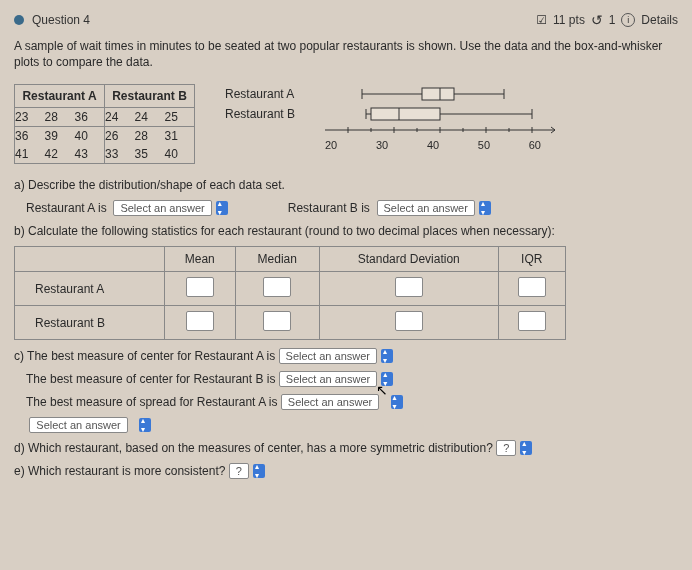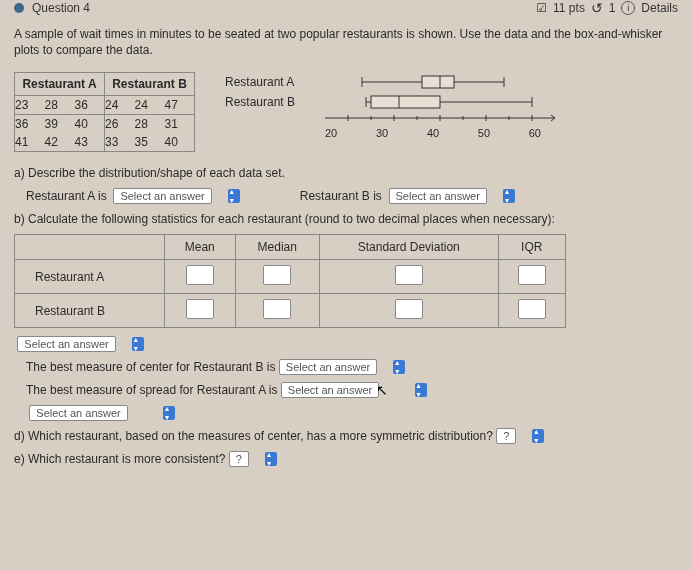--- a/index.html
+++ b/index.html
@@ -5,21 +5,21 @@
   * { box-sizing: border-box; margin: 0; padding: 0; }
   body {
     font-family: Arial, Helvetica, sans-serif;
     font-size: 12px;
     background: #d8cfc4;
     width: 692px;
     height: 570px;
     overflow: hidden;
     color: #2a2a2a;
   }
-  .wrap { padding: 0 14px; }
+  .wrap { padding: 12px 14px; }
   .qheader { display:flex; align-items:center; gap:8px; margin-bottom:10px; }
   .bullet { width:10px; height:10px; border-radius:50%; background:#3a6a8a; display:inline-block; }
   .qtitle { font-weight:500; color:#333; }
   .qmeta { margin-left:auto; display:flex; align-items:center; gap:6px; font-size:12px; color:#333;}
   .retry-icon { font-size:14px; }
   .info-icon { display:inline-flex; width:14px; height:14px; border:1px solid #555; border-radius:50%; align-items:center; justify-content:center; font-size:9px; }
   .check-icon { font-size:12px; }
   .intro { font-size:12px; margin: 8px 0 14px 0; line-height:1.35; }
 
   .row1 { display:flex; gap:30px; align-items:flex-start; margin-bottom:14px;}
@@ -34,21 +34,21 @@
   .plot-label { width:90px; font-size:12px; }
   .axis-wrap { margin-left:100px; font-size:11px; position:relative; width:230px; }
   .ticklabels { display:flex; justify-content:space-between; margin-top:3px; }
   .axis-title { text-align:center; margin-top:2px; font-size:11px; }
 
   svg.box { width:230px; height:16px; }
   svg.box line, svg.box rect { stroke:#333; stroke-width:1; fill:none; }
   svg.box rect { fill:#e8e0d5; }
 
   .sect { font-size:12px; margin:8px 0 8px 0; }
-  .selwrap { display:inline-flex; align-items:center; gap:16px; }
+  .selwrap { display:inline-flex; align-items:center; gap:4px; }
   .sel { display:inline-block; background:#fff; border:1px solid #888; padding:1px 6px; font-size:11px; color:#555; border-radius:2px; min-width:90px; }
   .sel.small { min-width:14px; text-align:center; }
   .spin { display:inline-block; width:12px; height:14px; background:#3a78d6; border-radius:2px; position:relative; }
   .spin::before { content:"▴"; position:absolute; top:-2px; left:2px; font-size:8px; color:#fff;}
   .spin::after { content:"▾"; position:absolute; bottom:-2px; left:2px; font-size:8px; color:#fff;}
 
   .stats-table { border-collapse:collapse; width:552px; font-size:12px; margin:4px 0 8px 0;}
   .stats-table th, .stats-table td { border:1px solid #888; padding:5px 8px; text-align:center; }
   .stats-table th { font-weight:500; }
   .stats-table td.lbl { text-align:left; padding-left:20px; width:150px;}
@@ -84,21 +84,21 @@
         <th colspan="3">Restaurant B</th>
       </tr>
       </tbody>
         <tbody class="dt-body">
       <tr>
         <td class="block" style="border-right:none">23</td>
         <td class="block" style="border-left:none;border-right:none">28</td>
         <td class="block" style="border-left:none">36</td>
         <td class="block" style="border-right:none">24</td>
         <td class="block" style="border-left:none;border-right:none">24</td>
-        <td class="block" style="border-left:none">47</td>
+        <td class="block" style="border-left:none">25</td>
       </tr>
       <tr>
         <td class="block" style="border-right:none;border-top:none;border-bottom:none">36</td>
         <td style="border:none">39</td>
         <td class="block" style="border-left:none;border-top:none;border-bottom:none">40</td>
         <td class="block" style="border-right:none;border-top:none;border-bottom:none">26</td>
         <td style="border:none">28</td>
         <td class="block" style="border-left:none;border-top:none;border-bottom:none">31</td>
       </tr>
       <tr>
@@ -199,21 +199,21 @@
     <tr>
       <td class="lbl">Restaurant B</td>
       <td><span class="inputbox"></span></td>
       <td><span class="inputbox"></span></td>
       <td><span class="inputbox"></span></td>
       <td><span class="inputbox"></span></td>
     </tr>
   </tbody>
     </table>
 
-  <div class="line">&nbsp;<span class="selwrap">
+  <div class="line"><span>c) The best measure of center for Restaurant A is</span>&nbsp;<span class="selwrap">
         <span class="sel">Select an answer</span>
         <span class="spin"></span>
       </span></div>
   <div class="line" style="padding-left:12px"><span>The best measure of center for Restaurant B is</span>&nbsp;<span class="selwrap">
         <span class="sel">Select an answer</span>
         <span class="spin"></span>
       </span></div>
   <div class="line" style="padding-left:12px"><span>The best measure of spread for Restaurant A is</span>&nbsp;<span class="selwrap"><span class="sel">Select an answer</span>&nbsp;<span class="spin"></span></span></div>
   <div class="line" style="padding-left:12px">&nbsp;<span class="selwrap"><span class="sel">Select an answer</span>&nbsp;<span class="spin"></span></span></div>
 

